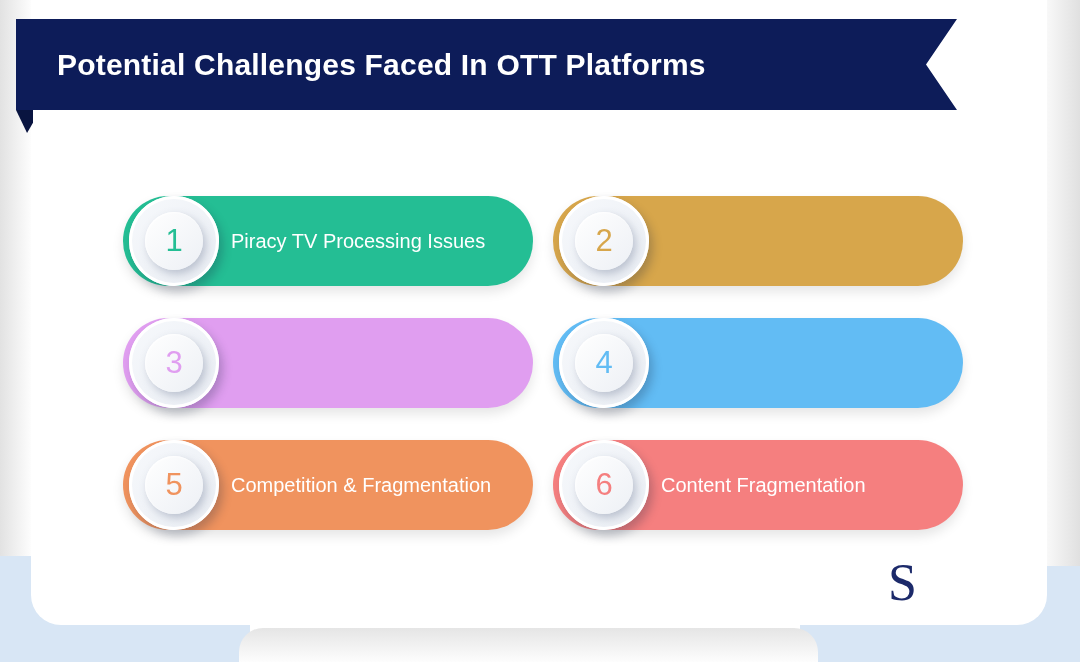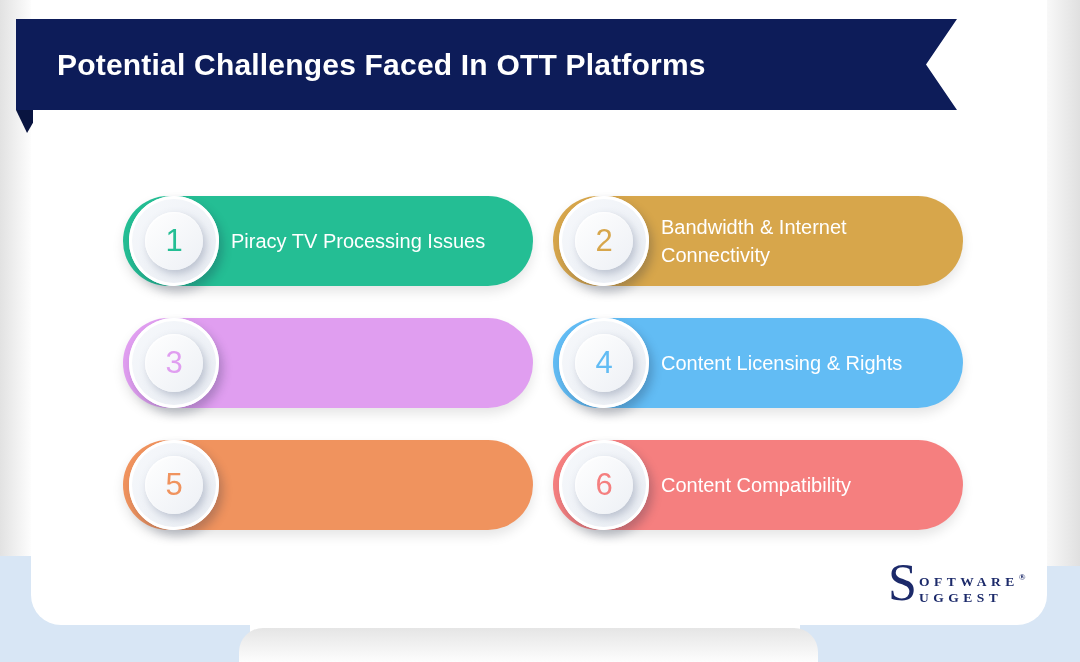--- a/index.html
+++ b/index.html
@@ -75,50 +75,45 @@
     <div class="badge-outer">
       <div class="badge-inner" style="color: rgb(36, 190, 148);">1</div>
     </div>
     <div class="pill-label">Piracy TV Processing Issues</div>
   </div>
 
   <div class="pill" style="background: rgb(215, 166, 75);">
     <div class="badge-outer">
       <div class="badge-inner" style="color: rgb(215, 166, 75);">2</div>
     </div>
-    <div class="pill-label">Bandwidth &amp; Internet Connectivity</div>
   </div>
 
   <div class="pill" style="background: rgb(224, 158, 240);">
     <div class="badge-outer">
       <div class="badge-inner" style="color: rgb(224, 158, 240);">3</div>
     </div>
   </div>
 
   <div class="pill" style="background: rgb(98, 188, 244);">
     <div class="badge-outer">
       <div class="badge-inner" style="color: rgb(98, 188, 244);">4</div>
     </div>
-    <div class="pill-label">Content Licensing &amp; Rights</div>
   </div>
 
   <div class="pill" style="background: rgb(240, 147, 94);">
     <div class="badge-outer">
       <div class="badge-inner" style="color: rgb(240, 147, 94);">5</div>
     </div>
+    <div class="pill-label">Competition &amp; Fragmentation</div>
   </div>
 
   <div class="pill" style="background: rgb(245, 127, 127);">
     <div class="badge-outer">
       <div class="badge-inner" style="color: rgb(245, 127, 127);">6</div>
     </div>
-    <div class="pill-label">Content Compatibility</div>
+    <div class="pill-label">Content Fragmentation</div>
   </div>
 </div>
 
   <div class="logo">
     <span class="logo-s">S</span>
-    <span class="logo-lines">
-      <span class="logo-line"><span>OFTWARE</span><sup>®</sup></span>
-      <span class="logo-line">UGGEST</span>
-    </span>
   </div>
 </div>
 
 </body></html>

